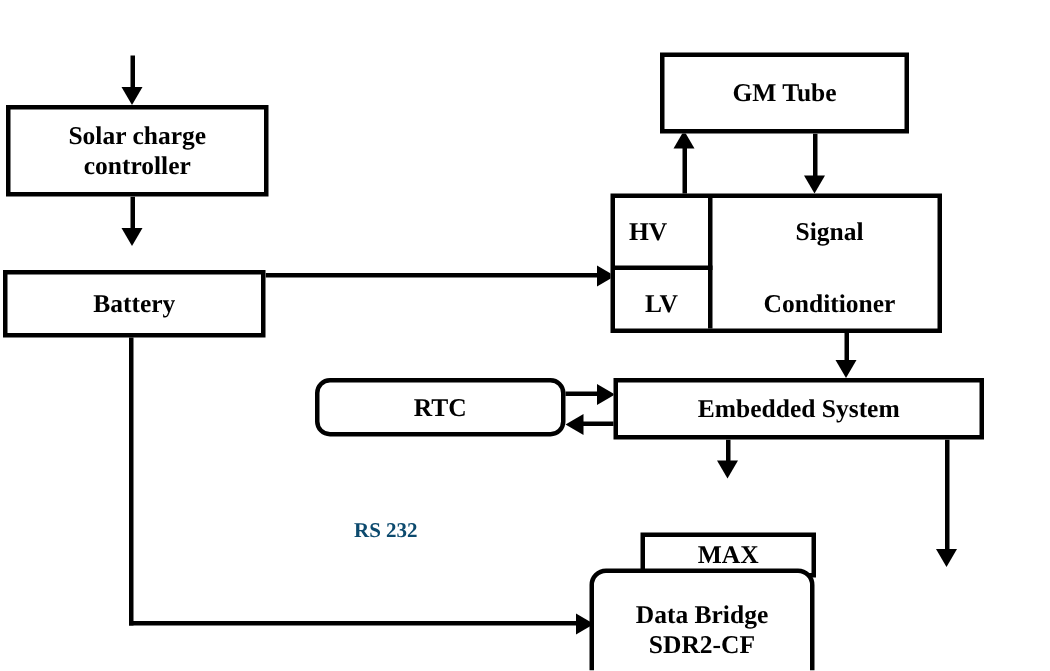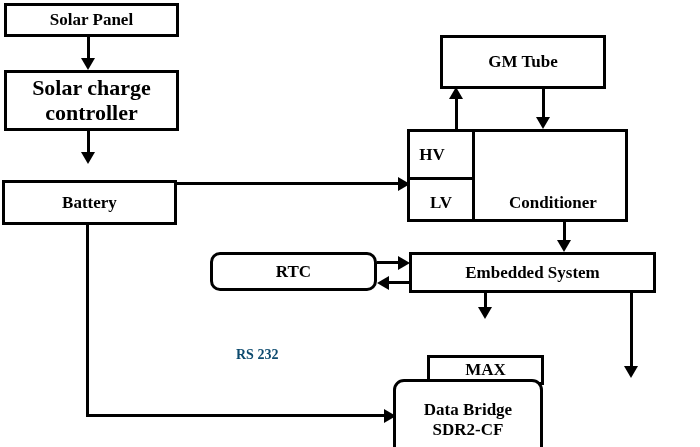--- a/index.html
+++ b/index.html
@@ -30,21 +30,21 @@
     line-height: 1.12;
     z-index: 3;
   }
   .node-label {
     display: block;
     white-space: pre-line;
     padding: 0 4px;
   }
   
   #node-solar-panel      { left: 4px;   top: 3px;   width: 175px; height: 34px;  font-size: 17px; }
-  #node-solar-controller { left: 4px;   top: 70px;  width: 175px; height: 61px;  font-size: 22px; }
+  #node-solar-controller { left: 4px;   top: 70px;  width: 175px; height: 61px;  font-size: 17px; }
   #node-battery          { left: 2px;   top: 180px; width: 175px; height: 45px;  font-size: 17px; }
   #node-gm-tube          { left: 440px; top: 35px;  width: 166px; height: 54px;  font-size: 17px; }
   #node-signal-cond      { left: 407px; top: 129px; width: 221px; height: 93px;  font-size: 17px;
                             display: block; }
   #node-rtc              { left: 210px; top: 252px; width: 167px; height: 39px;  font-size: 17px; border-radius: 10px; }
   #node-embedded         { left: 409px; top: 252px; width: 247px; height: 41px;  font-size: 17px; }
   #node-max              { left: 427px; top: 319px; width: 117px; height: 30px;  font-size: 17px; margin-top: 36px; }
   #node-data-bridge      { left: 393px; top: 379px; width: 150px; height: 81px;  font-size: 17px; border-radius: 11px; }
   #node-lcd              { left: 561px; top: 378px; width: 132px; height: 67px;  font-size: 17px; }
 
@@ -164,23 +164,20 @@
   <div class="arrow-down" style="left:478px; top:307px;"></div>
 
   <div class="line-v" style="left:484px; top:357px; height:11px;"></div>
   <div class="arrow-down" style="left:478px; top:367px;"></div>
 
   <div class="line-v" style="left:630px; top:293px; height:74px;"></div>
   <div class="arrow-down" style="left:624px; top:366px;"></div>
 
   <div class="free-label" id="label-rs232">RS 232</div>
 
-  <div class="node" id="node-solar-panel">
-    <span class="node-label">Solar Panel</span>
-  </div>
 
   <div class="node" id="node-solar-controller">
     <span class="node-label">Solar charge
 controller</span>
   </div>
 
   <div class="node" id="node-battery">
     <span class="node-label">Battery</span>
   </div>
 
@@ -191,20 +188,23 @@
   <div class="node" id="node-signal-cond">
     <div class="sc-grid">
       <div class="sc-divider-v"></div>
       <div class="sc-divider-h"></div>
       <div class="sc-cell" id="sc-hv">
         <span>HV</span>
       </div>
       <div class="sc-cell" id="sc-lv">
         <span>LV</span>
       </div>
+      <div class="sc-cell" id="sc-signal">
+        <span>Signal</span>
+      </div>
       <div class="sc-cell" id="sc-conditioner">
         <span>Conditioner</span>
       </div>
     </div>
   </div>
 
   <div class="node" id="node-rtc">
     <span class="node-label">RTC</span>
   </div>
 

